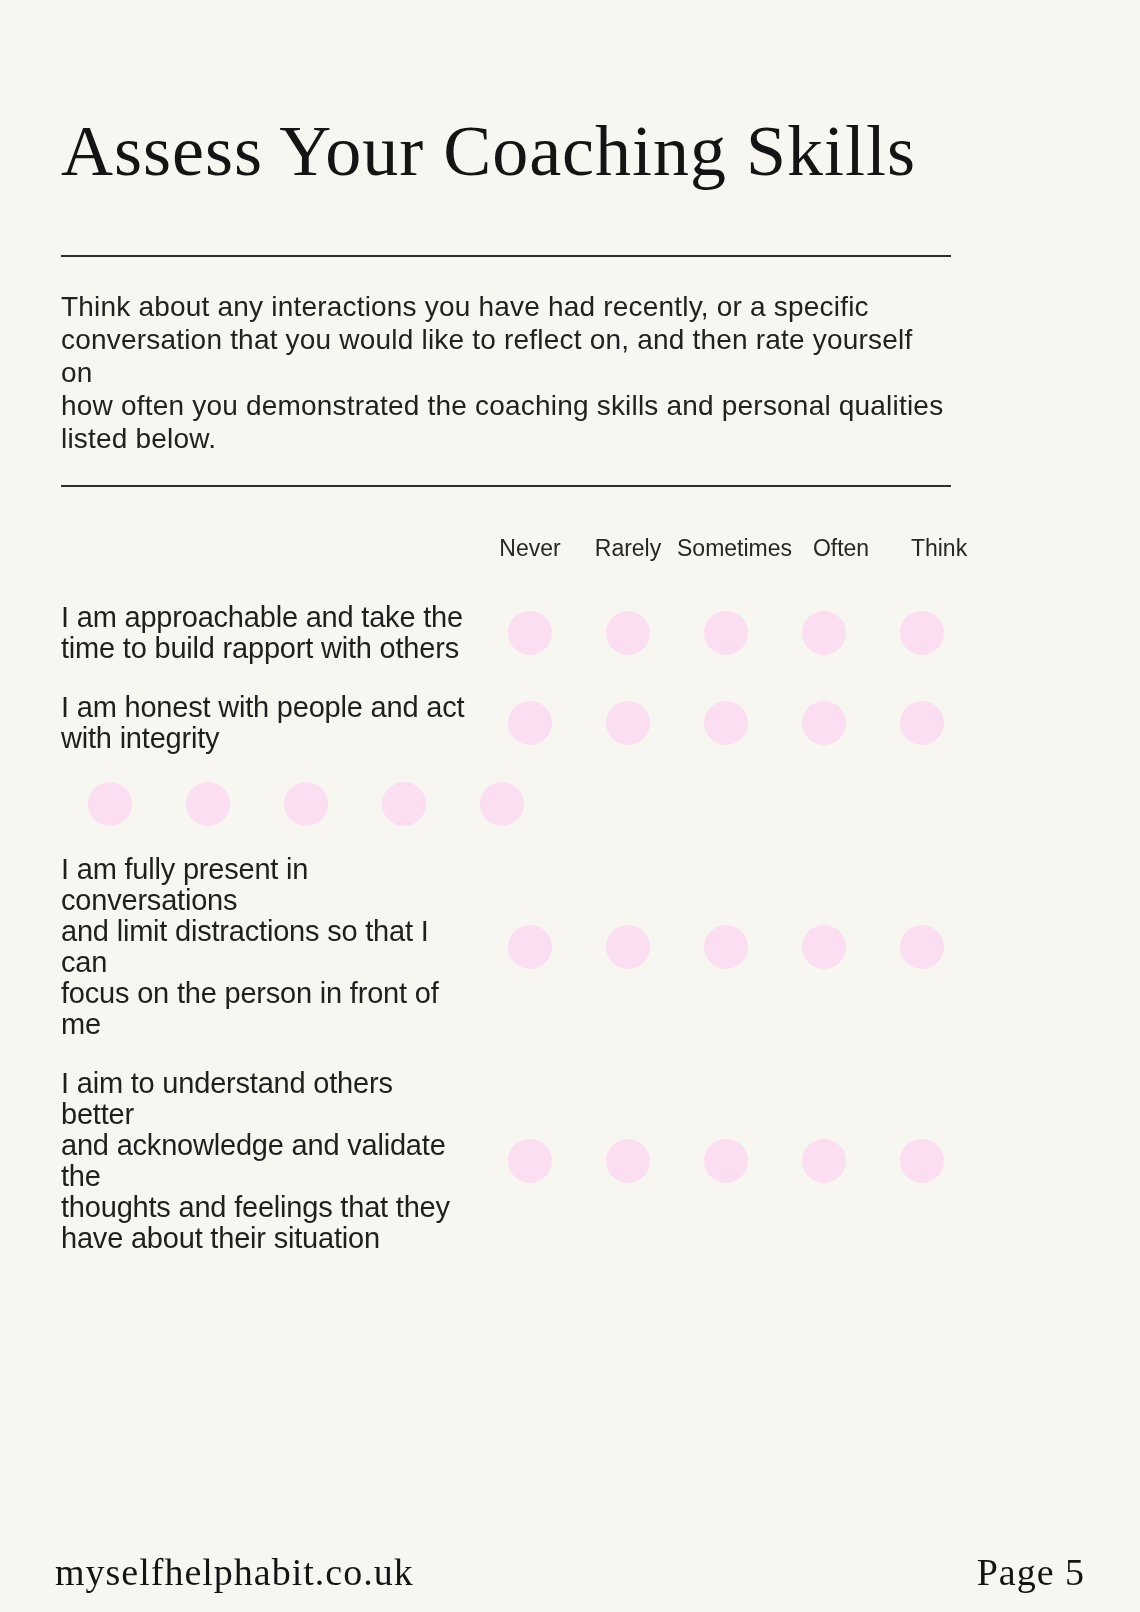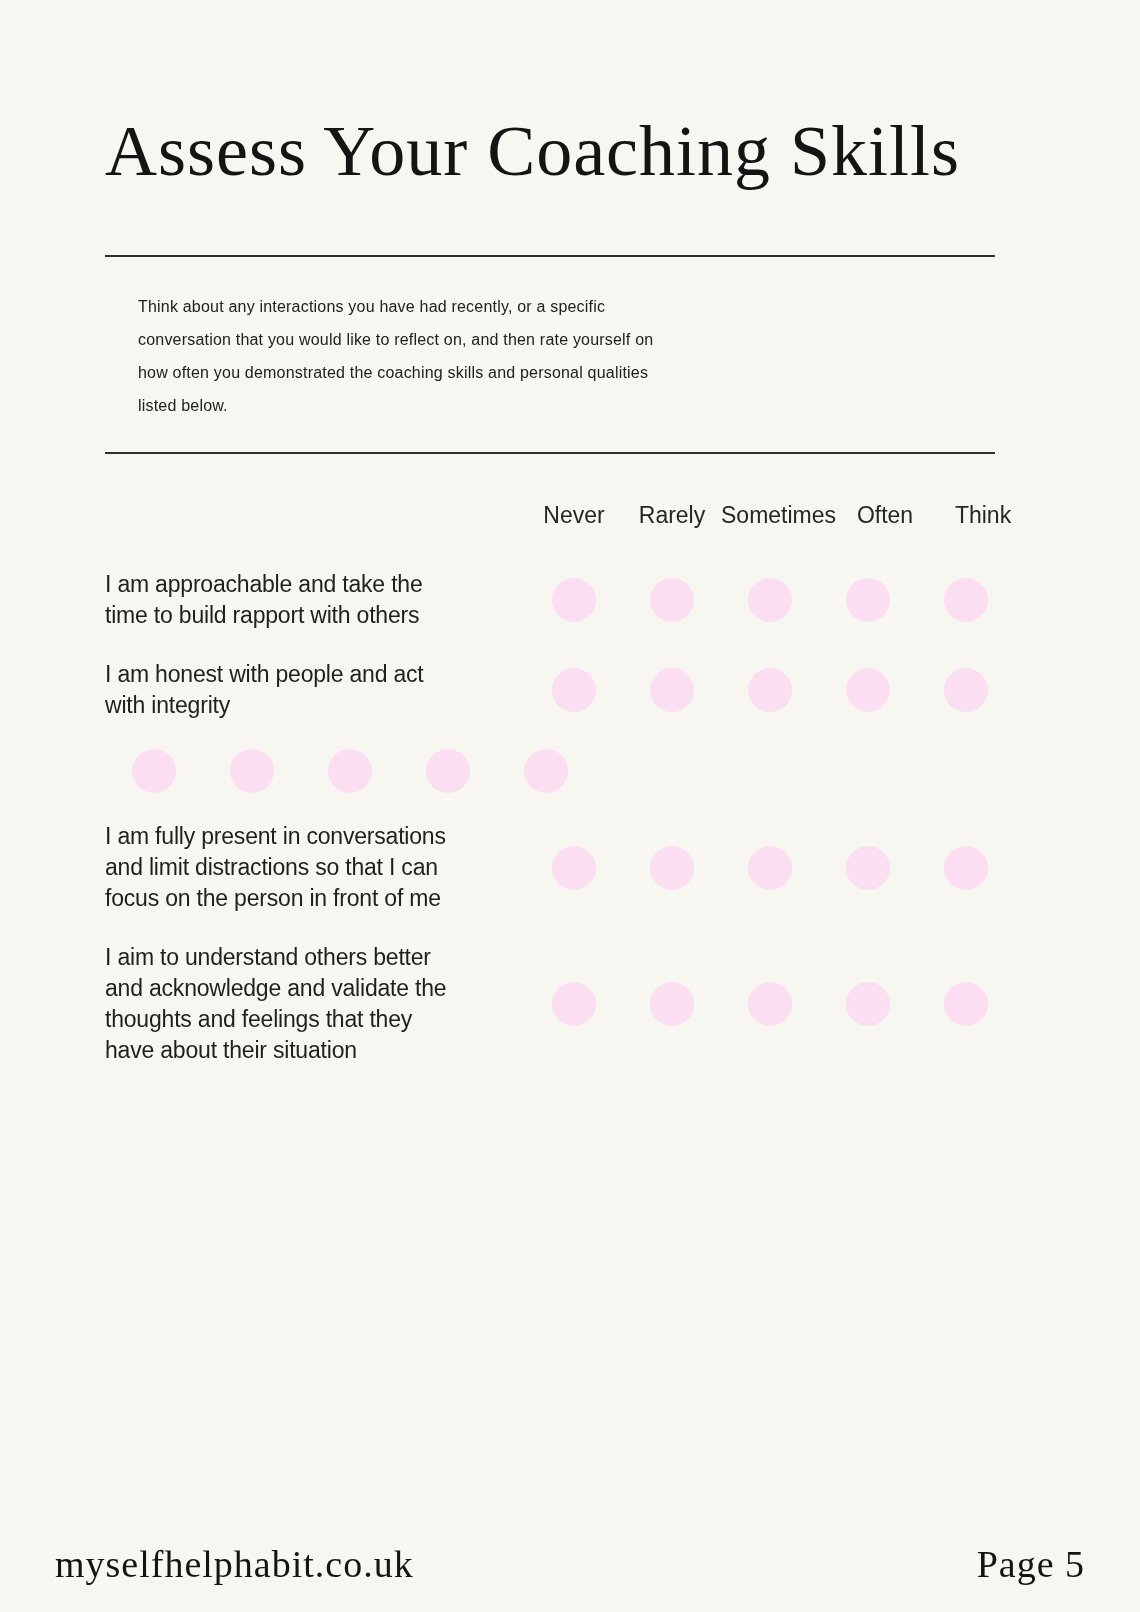--- a/index.html
+++ b/index.html
@@ -5,21 +5,21 @@
   * { margin:0; padding:0; box-sizing:border-box; }
   html, body { width:1140px; height:1612px; }
   body {
     position:relative;
     background:#f7f6f1;
     font-family:"Liberation Sans", sans-serif;
     color:#1f1f1f;
     overflow:hidden;
   }
   .page { position:absolute; inset:0; }
-  .content { padding-left:105px; }
+  .content { padding-left:61px; }
 
   .title {
     margin-top:112px;
     font-family:"Liberation Serif", serif;
     font-weight:400;
     font-size:72px;
     line-height:1.1;
     letter-spacing:1px;
     color:#141414;
     white-space:nowrap;
@@ -29,26 +29,25 @@
     border:0;
     border-top:2px solid #2f2f2f;
     width:890px;
     height:0;
   }
   .rule-top { margin-top:64px; }
   .rule-mid { margin-top:30px; }
 
   .intro {
     width:890px;
-    font-size:16px;
+    font-size:28px;
     line-height:33px;
     letter-spacing:0.2px;
     color:#212121;
     white-space:pre-line;
-    margin-left:33px;
   }
   .intro-1 { margin-top:33px; }
   .intro-2 { margin-top:24px; }
 
   .header-row { display:flex; margin-top:48px; }
   .header-spacer { flex:0 0 420px; }
   .col-label {
     flex:0 0 98px;
     display:flex;
     justify-content:center;
@@ -57,39 +56,39 @@
     color:#262626;
     white-space:nowrap;
   }
 
   .skill-row { display:flex; align-items:center; }
   .skill-row.first { margin-top:40px; }
   .skill-row + .skill-row { margin-top:28px; }
   .statement {
     flex:0 0 420px;
     padding-right:14px;
-    font-size:23px;
+    font-size:29px;
     line-height:31px;
     letter-spacing:-0.2px;
     color:#1f1f1f;
     white-space:pre-line;
   }
   .dot-cell { flex:0 0 98px; display:flex; justify-content:center; }
   .dot {
     width:44px;
     height:44px;
     border-radius:50%;
     background:#fbdef2;
   }
 
   .footer {
     position:absolute;
     left:55px;
     right:55px;
-    bottom:26px;
+    bottom:18px;
     display:flex;
     justify-content:space-between;
     align-items:baseline;
     font-family:"Liberation Serif", serif;
     font-size:38px;
     letter-spacing:1px;
     color:#141414;
   }
 </style>
 </head>

